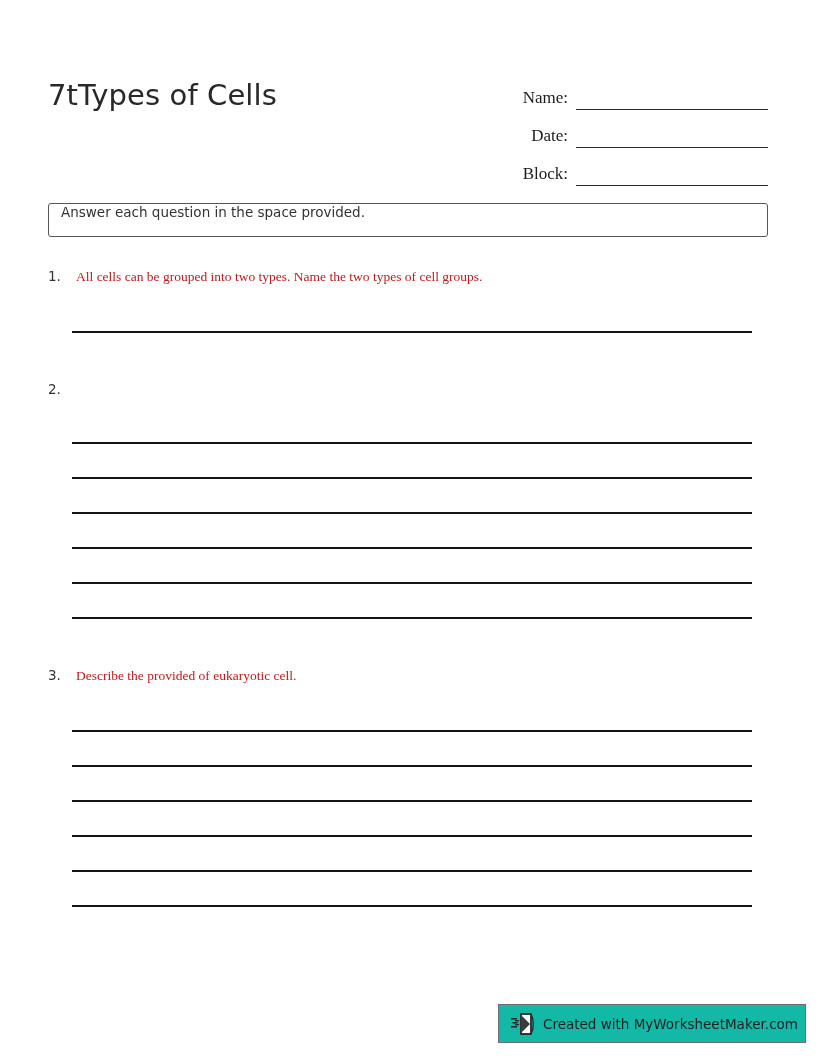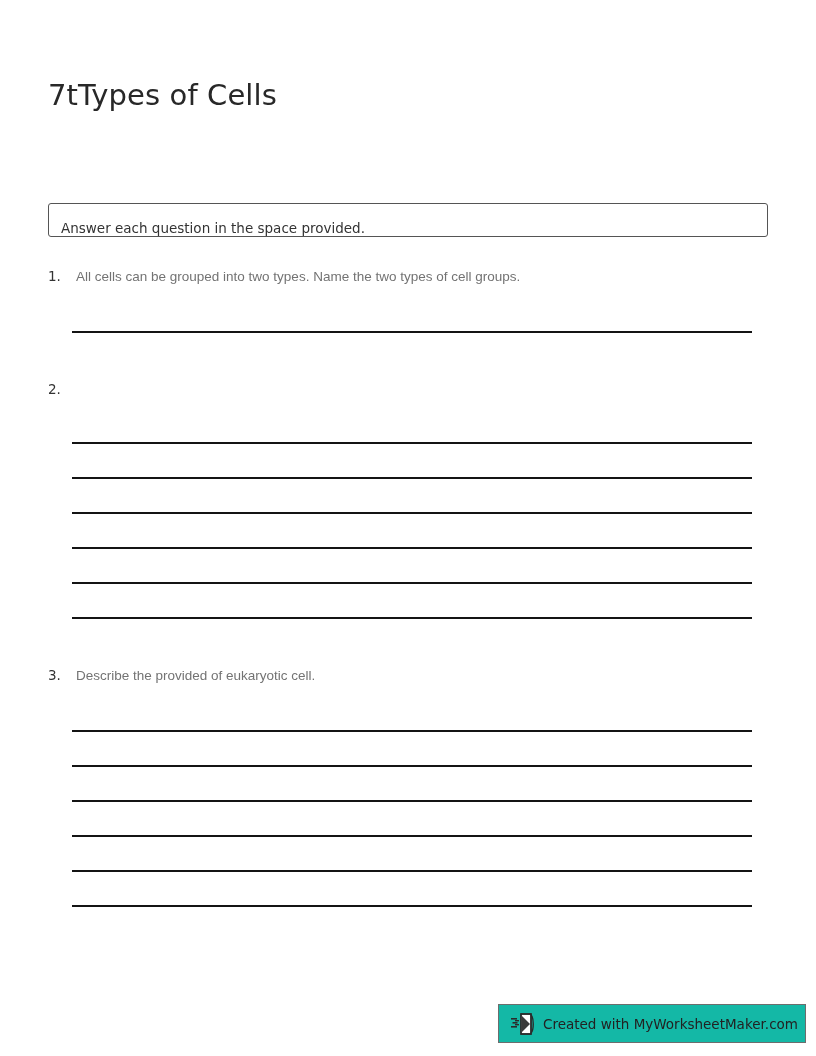--- a/index.html
+++ b/index.html
@@ -78,21 +78,21 @@
   .instruction-box {
     position: absolute;
     left: 48px;
     top: 203px;
     width: 720px;
     height: 34px;
     border: 1px solid #555555;
     border-radius: 3px;
     box-sizing: border-box;
     display: flex;
-    align-items: flex-end;
+    align-items: flex-start;
   }
 
   .instruction-text {
     padding-left: 12px;
     font-size: 13.5px;
     color: #333333;
     font-family: "DejaVu Sans", sans-serif;
   }
 
   
@@ -115,22 +115,22 @@
   .q-num {
     width: 28px;
     flex: 0 0 28px;
     font-size: 13.5px;
     color: #333333;
     font-family: "DejaVu Sans", sans-serif;
   }
 
   .q-text {
     font-size: 13.5px;
-    color: #737373;
-    font-family: Liberation Sans, sans-serif;
+    color: #b91c1c;
+    font-family: Liberation Serif, serif;
     line-height: 1.35;
   }
 
   .answer-lines {
     margin-left: 24px;
     width: 680px;
   }
 
   .answer-line {
     height: 35px;
@@ -169,20 +169,34 @@
   }
 </style>
 </head>
 <body>
 
 <div class="page">
 
   <div class="header">
     <div class="title">7tTypes of Cells</div>
 
+    <div class="meta-block">
+      <div class="meta-row">
+        <span class="meta-label">Name:</span>
+        <span class="meta-line"></span>
+      </div>
+      <div class="meta-row">
+        <span class="meta-label">Date:</span>
+        <span class="meta-line"></span>
+      </div>
+      <div class="meta-row">
+        <span class="meta-label">Block:</span>
+        <span class="meta-line"></span>
+      </div>
+    </div>
   </div>
 
   <div class="instruction-box">
     <span class="instruction-text">Answer each question in the space provided.</span>
   </div>
 
   <div class="questions" id="questions-container">
       <div class="question">
         <div class="q-head">
           <div class="q-num">1.</div>

